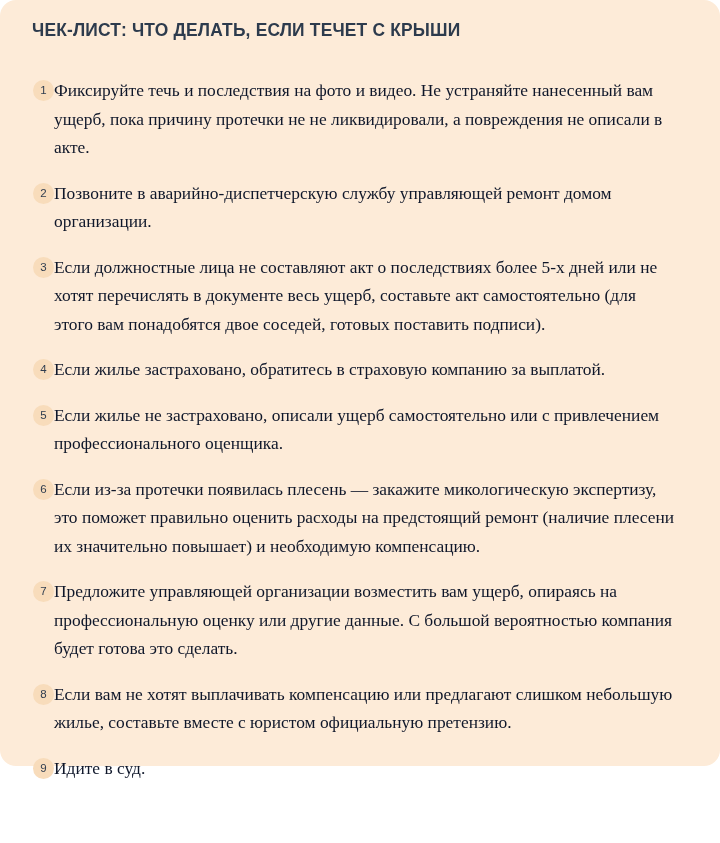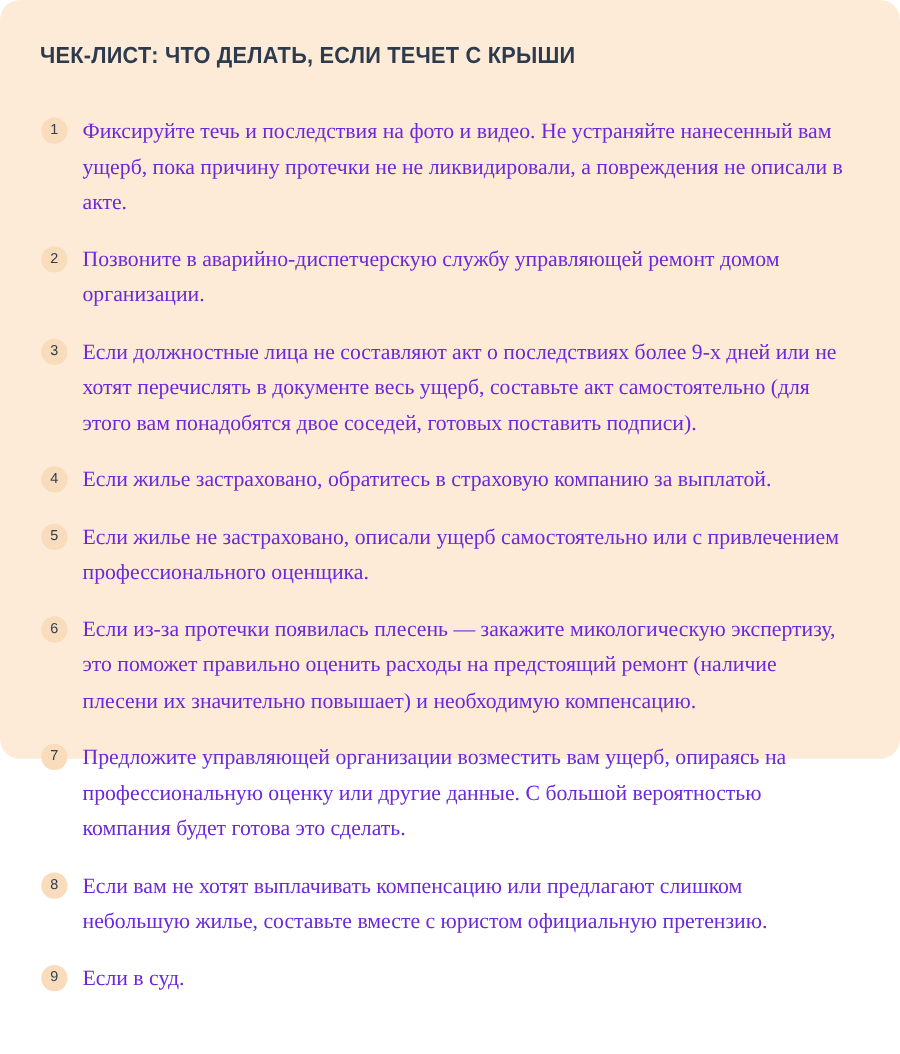--- a/index.html
+++ b/index.html
@@ -12,24 +12,24 @@
     width: 720px;
     height: 843px;
     overflow: hidden;
     font-family: "Liberation Serif", "DejaVu Serif", serif;
   }
 
   .card {
     position: relative;
     box-sizing: border-box;
     width: 720px;
-    height: 607px;
+    height: 766px;
     background: #FDEBD8;
     border-radius: 16px;
-    padding: 32px 26px 18px 26px;
+    padding: 18px 26px 18px 26px;
   }
 
   .card-title {
     font-family: "Liberation Sans", "DejaVu Sans", sans-serif;
     font-weight: bold;
     font-size: 18.5px;
     letter-spacing: 0.2px;
     line-height: 24px;
     color: #2D3B4D;
     margin: 0 0 34px 6px;
@@ -65,26 +65,26 @@
     font-size: 11.5px;
     font-weight: normal;
     line-height: 21px;
     text-align: center;
     margin-top: 4px;
     margin-left: 7px;
   }
 
   .item-text {
     flex: 1 1 auto;
-    margin-left: 12px;
+    margin-left: 0;
     padding-right: 16px;
     font-family: "Liberation Serif", "DejaVu Serif", serif;
     font-size: 17.4px;
     line-height: 28.5px;
-    color: #6d28d9;
+    color: #0f172a;
     text-align: left;
   }
 </style>
 </head>
 <body>
 
 <div class="card">
 
   <h1 class="card-title">ЧЕК-ЛИСТ: ЧТО ДЕЛАТЬ, ЕСЛИ ТЕЧЕТ С КРЫШИ</h1>
 
@@ -95,21 +95,21 @@
       <span class="item-text">Фиксируйте течь и последствия на фото и видео. Не устраняйте нанесенный вам ущерб, пока причину протечки не не ликвидировали, а повреждения не описали в акте.</span>
     </li>
 
     <li class="checklist-item">
       <span class="item-badge">2</span>
       <span class="item-text">Позвоните в аварийно-диспетчерскую службу управляющей ремонт домом организации.</span>
     </li>
 
     <li class="checklist-item">
       <span class="item-badge">3</span>
-      <span class="item-text">Если должностные лица не составляют акт о последствиях более 9-х дней или не хотят перечислять в документе весь ущерб, составьте акт самостоятельно (для этого вам понадобятся двое соседей, готовых поставить подписи).</span>
+      <span class="item-text">Если должностные лица не составляют акт о последствиях более 5-х дней или не хотят перечислять в документе весь ущерб, составьте акт самостоятельно (для этого вам понадобятся двое соседей, готовых поставить подписи).</span>
     </li>
 
     <li class="checklist-item">
       <span class="item-badge">4</span>
       <span class="item-text">Если жилье застраховано, обратитесь в страховую компанию за выплатой.</span>
     </li>
 
     <li class="checklist-item">
       <span class="item-badge">5</span>
       <span class="item-text">Если жилье не застраховано, описали ущерб самостоятельно или с привлечением профессионального оценщика.</span>
@@ -125,17 +125,17 @@
       <span class="item-text">Предложите управляющей организации возместить вам ущерб, опираясь на профессиональную оценку или другие данные. С большой вероятностью компания будет готова это сделать.</span>
     </li>
 
     <li class="checklist-item">
       <span class="item-badge">8</span>
       <span class="item-text">Если вам не хотят выплачивать компенсацию или предлагают слишком небольшую жилье, составьте вместе с юристом официальную претензию.</span>
     </li>
 
     <li class="checklist-item">
       <span class="item-badge">9</span>
-      <span class="item-text">Если в суд.</span>
+      <span class="item-text">Идите в суд.</span>
     </li>
 
   </ol>
 </div>
 
 </body></html>

